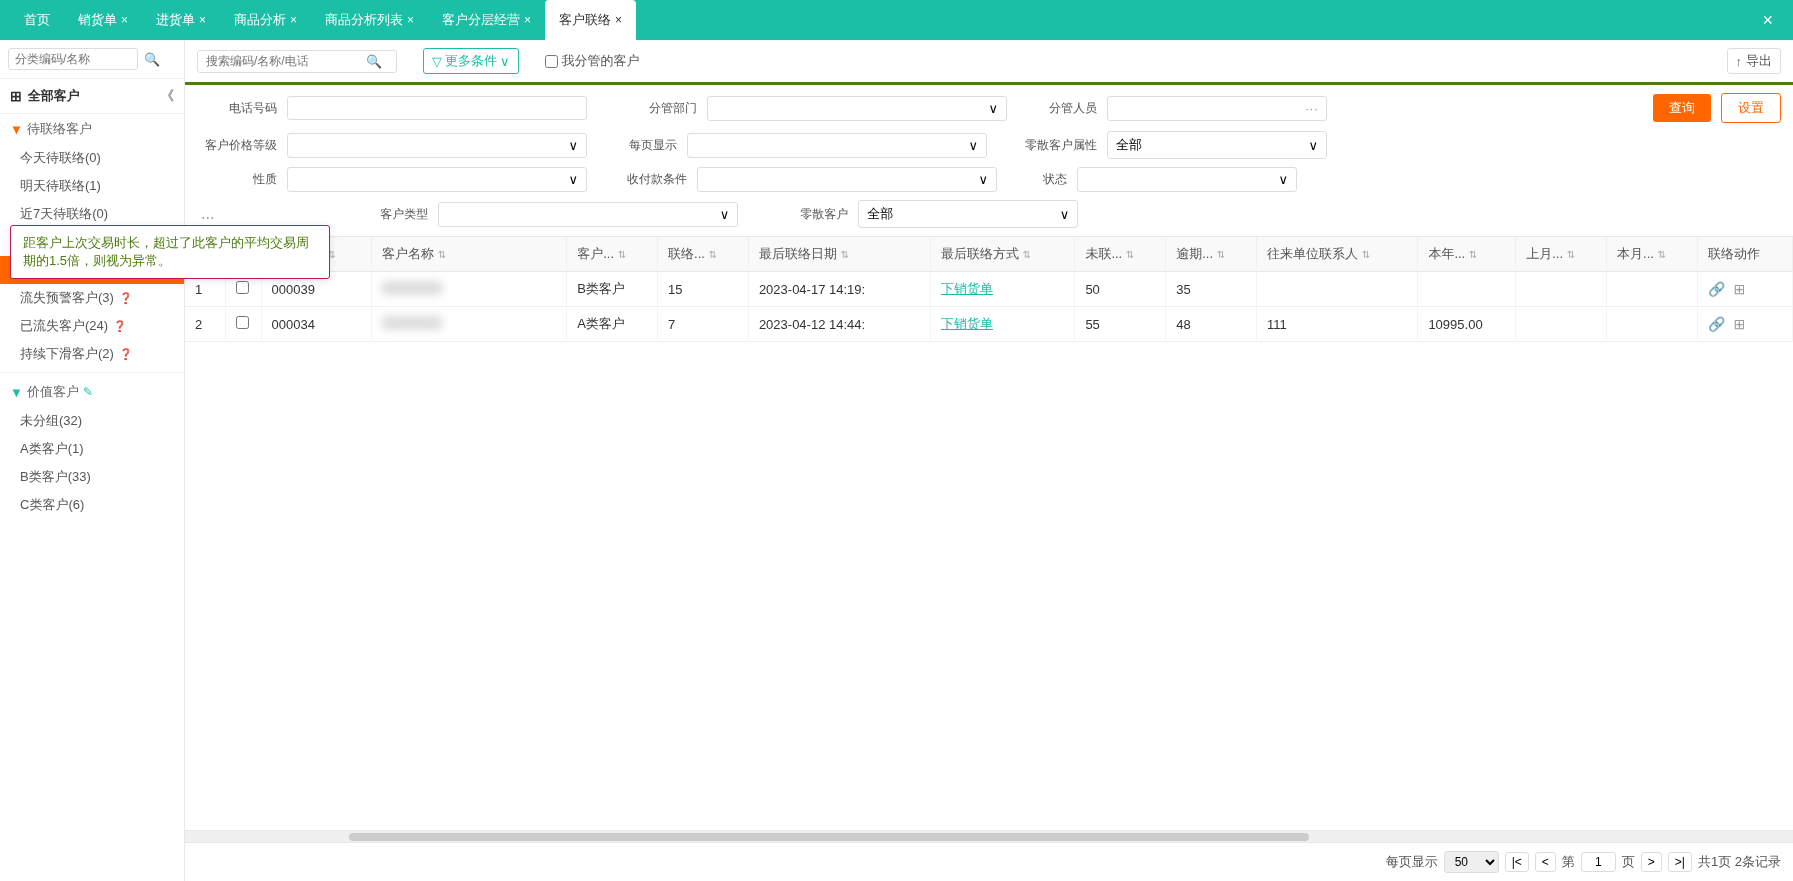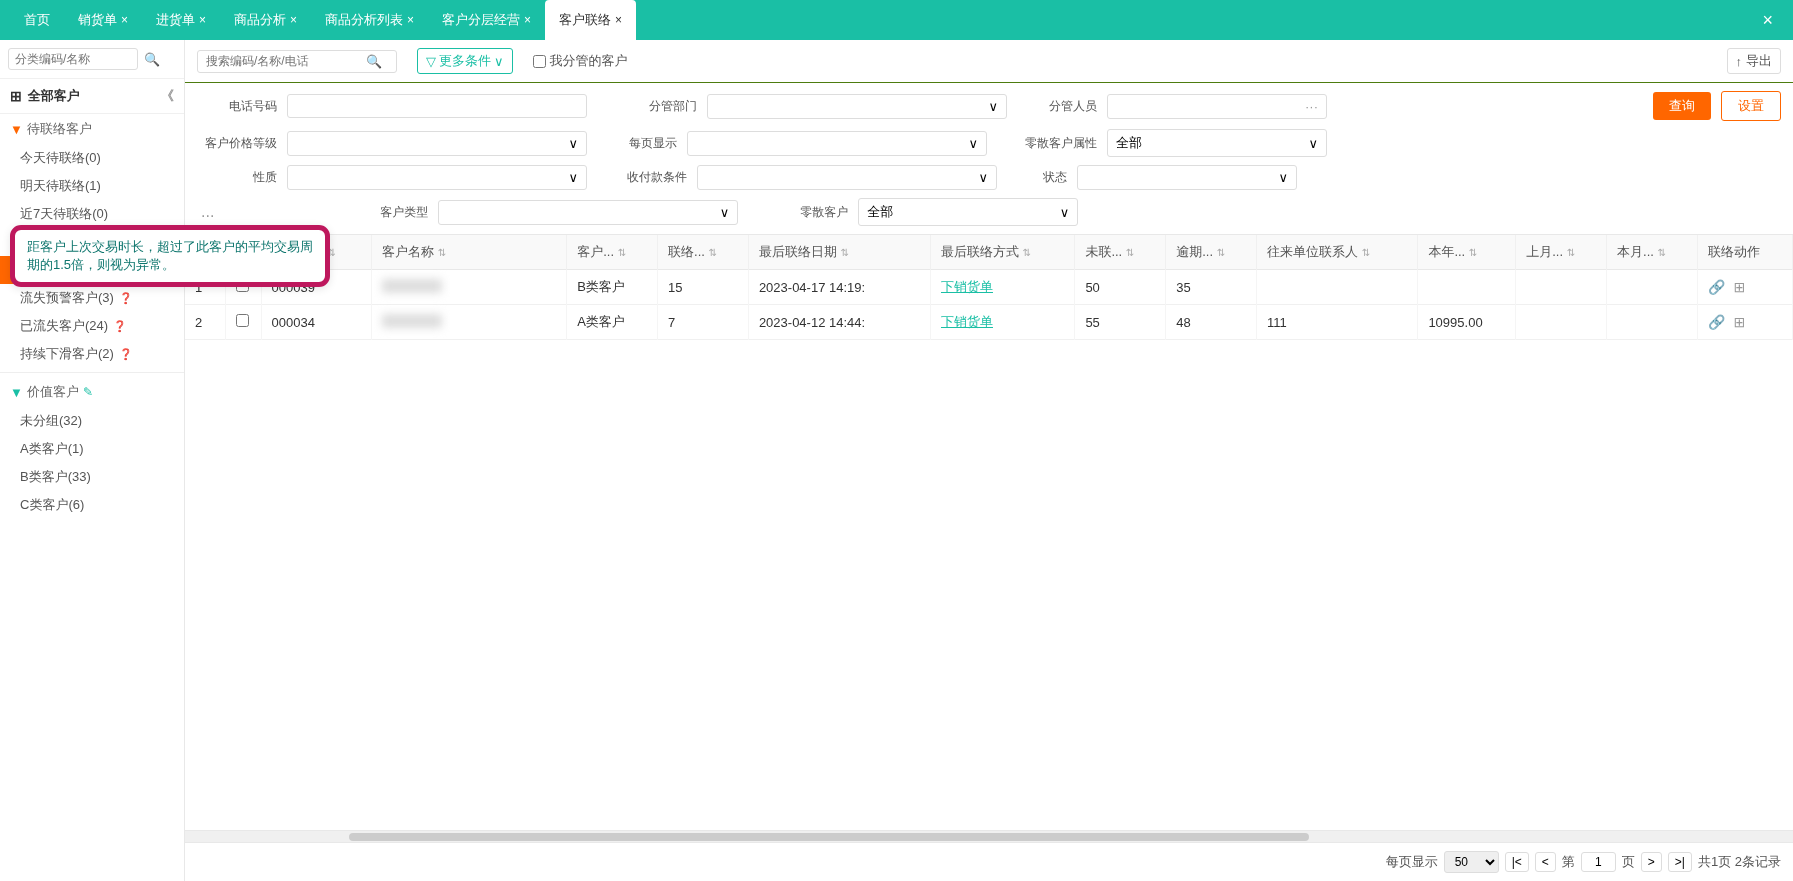--- a/index.html
+++ b/index.html
@@ -136,22 +136,22 @@
       overflow: hidden;
       background: #f5f5f5;
     }
 
     
     .toolbar {
       background: white;
       padding: 8px 12px;
       display: flex;
       align-items: center;
-      gap: 20px;
-      border-bottom: 1px solid #4d7c0f;
+      gap: 26px;
+      border-bottom: 3px solid #4d7c0f;
     }
     .toolbar .search-input-wrap {
       display: flex;
       align-items: center;
       border: 1px solid #ddd;
       border-radius: 3px;
       padding: 3px 8px;
       background: white;
       width: 200px;
     }
@@ -355,25 +355,25 @@
       text-align: center;
       font-size: 12px;
     }
 
     
     .tooltip-box {
       position: absolute;
       top: 225px;
       left: 10px;
       background: white;
-      border: 5px solid #be185d;
-      border-radius: 11px;
+      border: 1px solid #be185d;
+      border-radius: 3px;
       padding: 8px 12px;
       font-size: 12px;
-      color: #0f766e;
+      color: #4d7c0f;
       z-index: 100;
       max-width: 320px;
       box-shadow: 0 2px 8px rgba(0,0,0,0.1);
     }
 
     
     .table-scroll-bar {
       background: #f0f0f0;
       height: 12px;
       display: flex;

